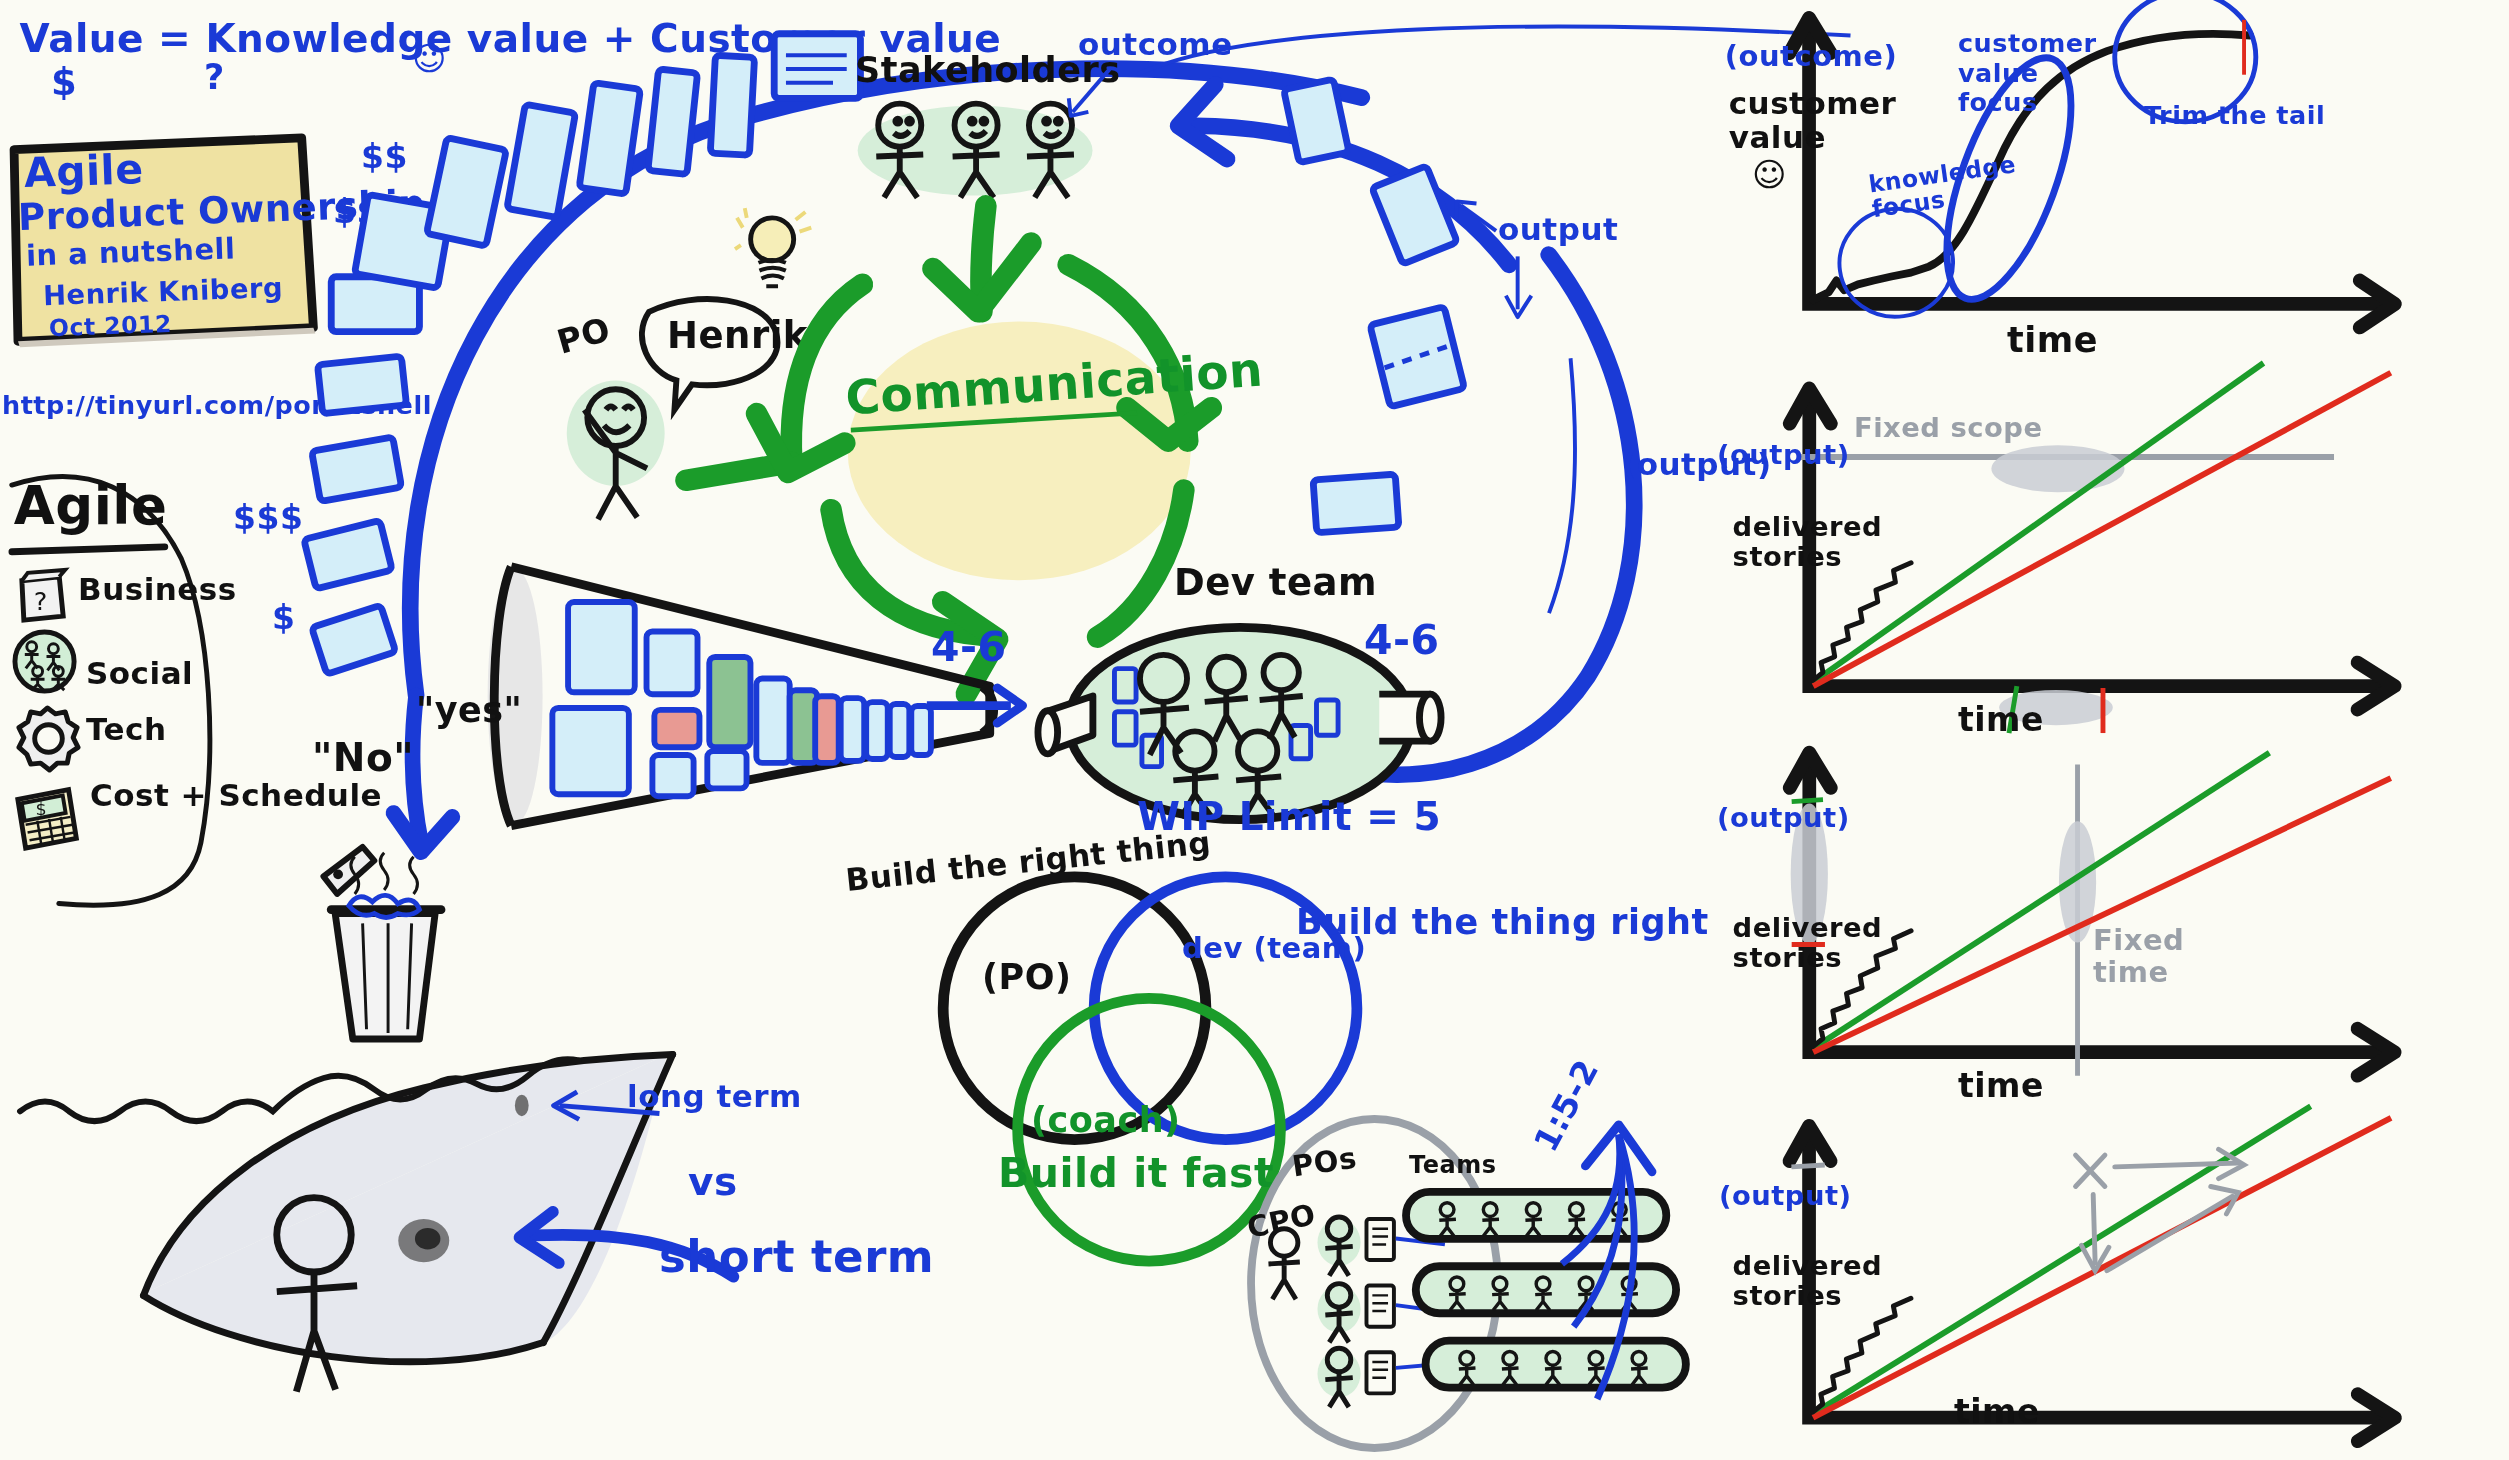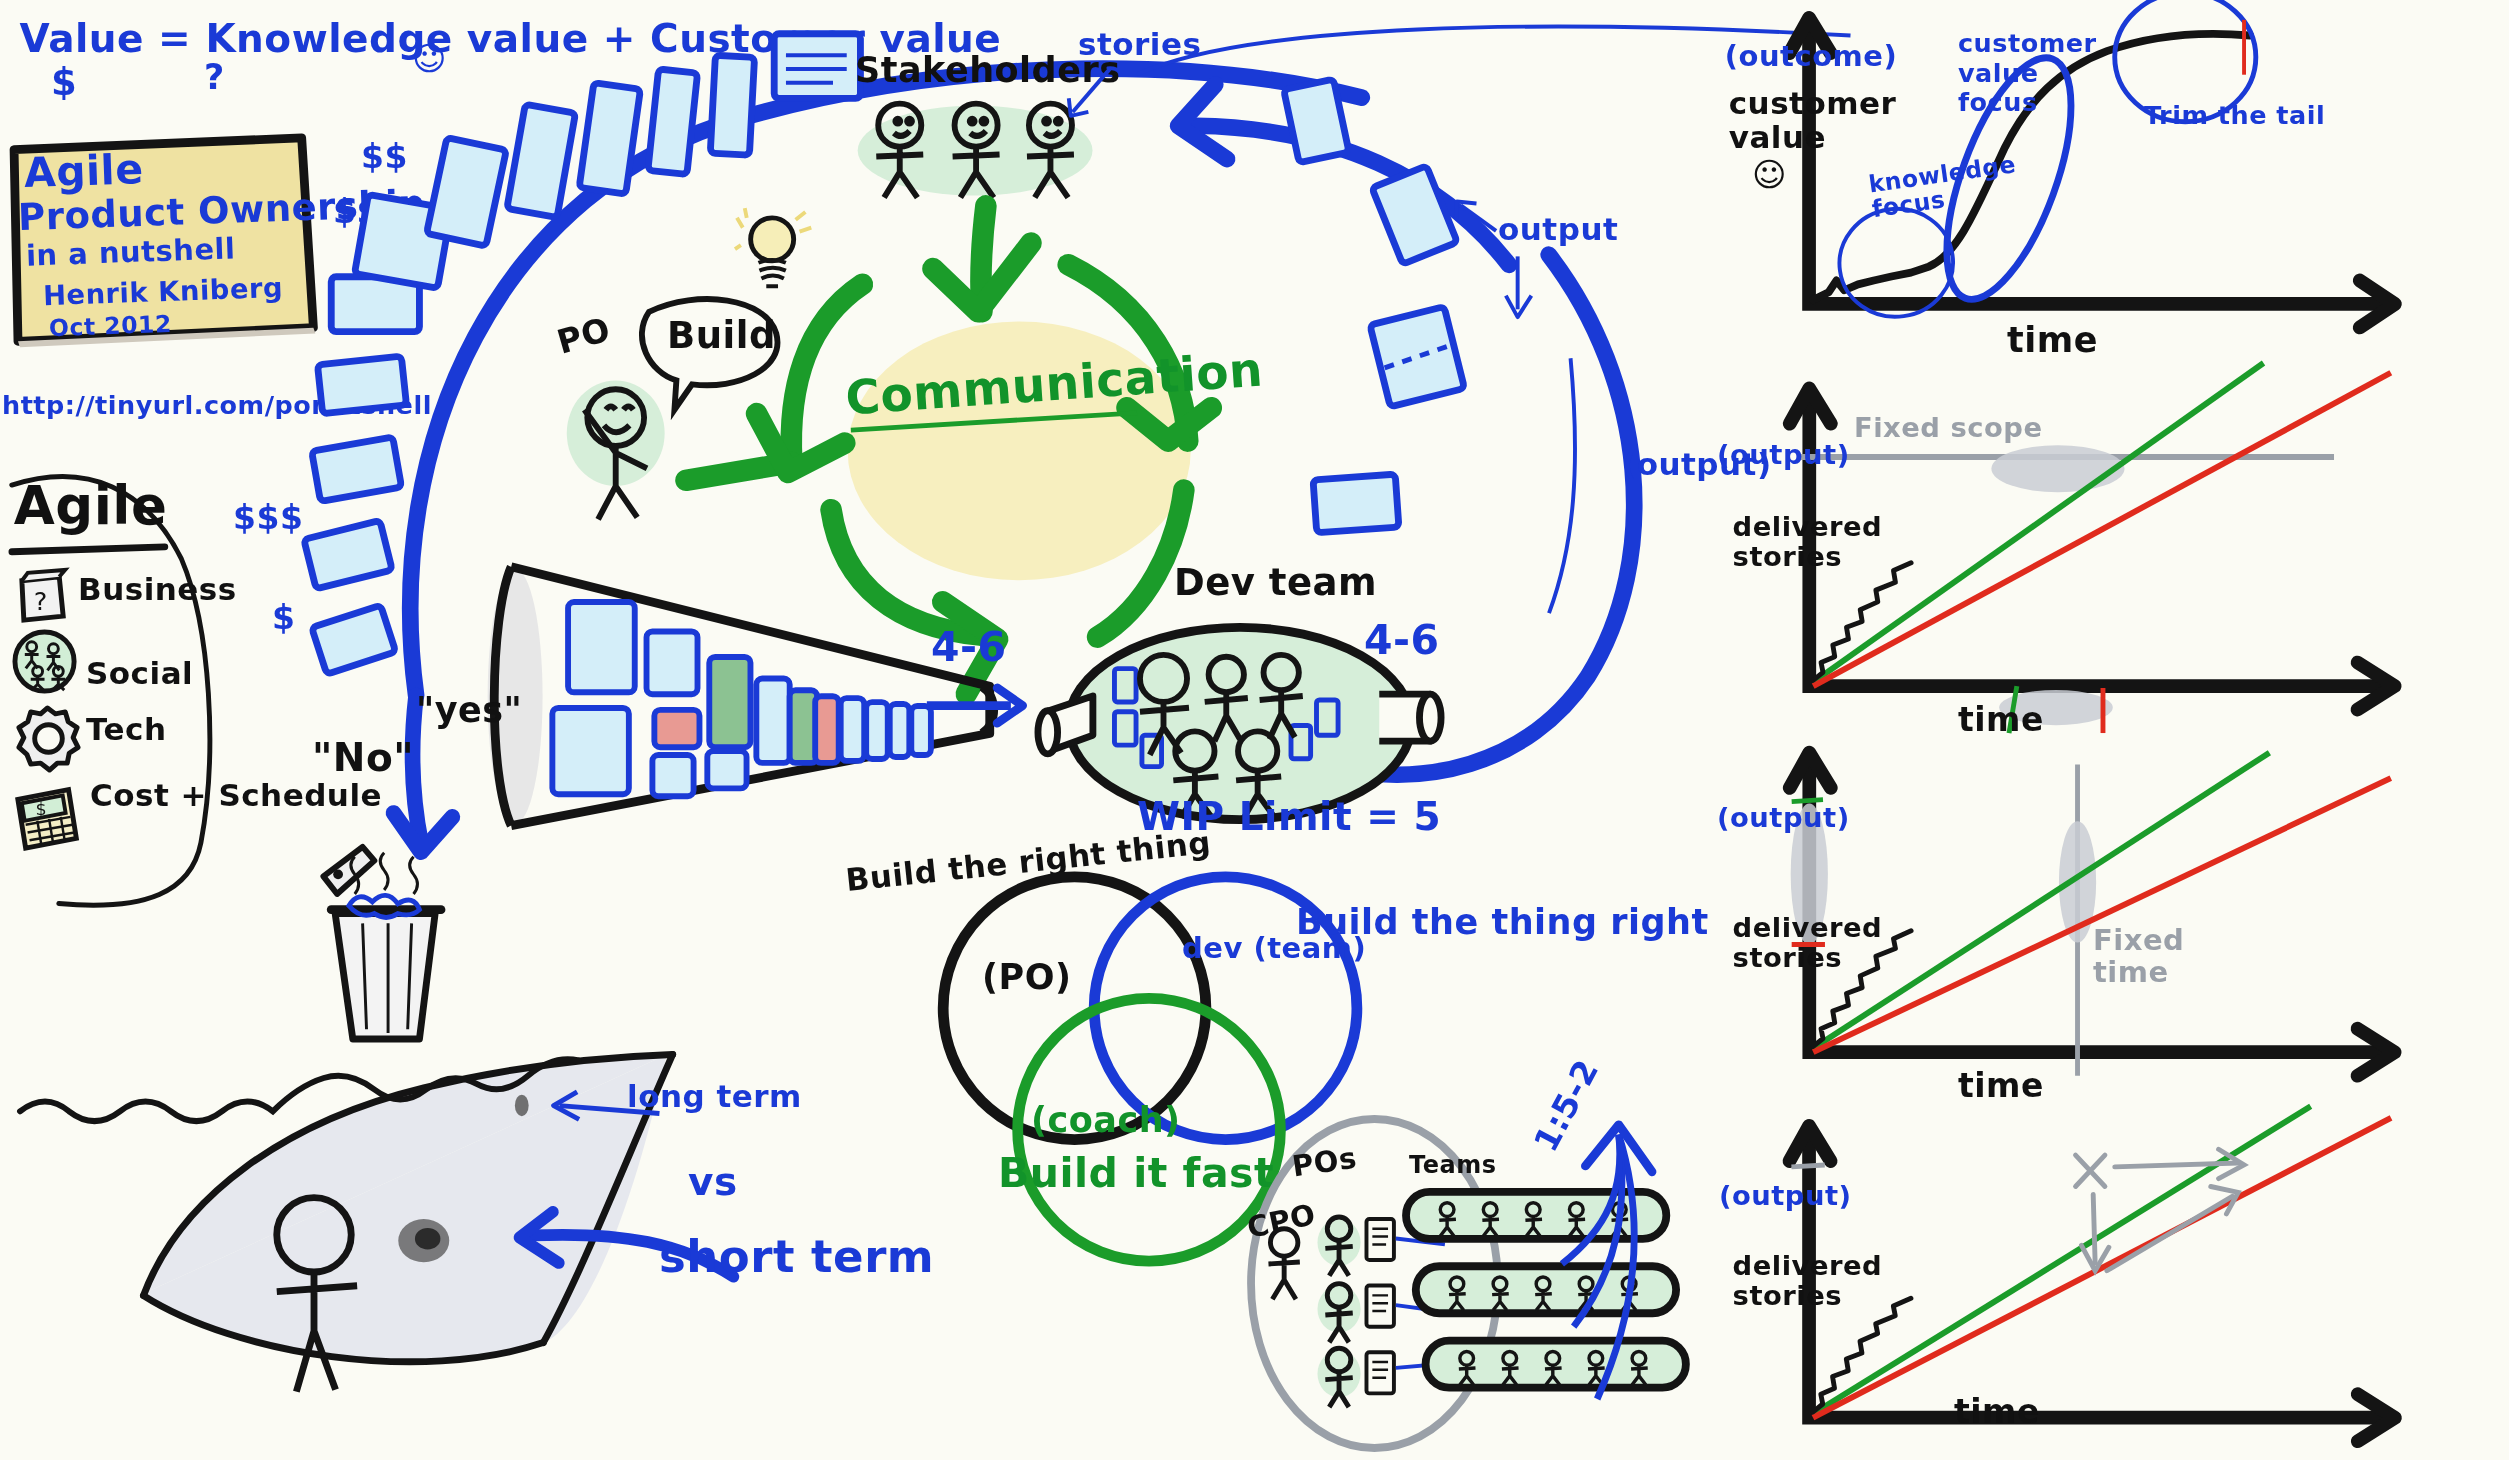--- a/index.html
+++ b/index.html
@@ -157,21 +157,21 @@
         <circle cx="154" cy="36" r="2.5" fill="#141414"></circle>
       <path d="M140,48 q8,7 16,-2"></path>
       <path d="M146,62 L146,88 M122,72 L170,70 M146,88 L130,114 M146,88 L164,114"></path>
       <circle cx="222" cy="40" r="22"></circle>
         <circle cx="218" cy="36" r="2.5" fill="#141414"></circle>
         <circle cx="230" cy="36" r="2.5" fill="#141414"></circle>
       <path d="M216,48 q8,7 16,-2"></path>
       <path d="M222,62 L222,88 M198,72 L246,70 M222,88 L206,114 M222,88 L240,114"></path>
     </g>
   </svg>
-  <div class="abs hand blue nosel" style="left:1078px;top:25.5px;font-size:31px;">stories</div>
+  <div class="abs hand blue nosel" style="left:1078px;top:25.5px;font-size:31px;">outcome</div>
   <svg width="137" height="98" style="left:1059px;top:61px;" viewBox="0 0 140 100">
     <path d="M52,8 L14,52" stroke="#1a3ad6" stroke-width="4" fill="none"></path>
     <path d="M10,38 L12,56 L30,52" stroke="#1a3ad6" stroke-width="4" fill="none" stroke-linejoin="round"></path>
   </svg>
 
   <svg width="745" height="78" style="left:1127px;top:17.6px;" viewBox="0 0 760 80">
     <path d="M8,58 C120,6 420,0 740,18" fill="none" stroke="#1a3ad6" stroke-width="4"></path>
   </svg>
 
   <svg width="608" height="706" style="left:1127px;top:88px;" viewBox="0 0 620 720">
@@ -217,21 +217,21 @@
       <circle cx="108" cy="126" r="29"></circle>
       <path d="M98,118 q5,-7 10,0"></path>
         <path d="M116,118 q5,-7 10,0"></path>
       <path d="M96,134 q12,14 26,0"></path>
       <path d="M108,156 L108,196 M108,162 L76,118 M108,162 L140,178 M108,196 L90,230 M108,196 L130,228"></path>
     </g>
 
     <path d="M142,18 C192,-6 262,4 272,40 C282,76 232,98 186,92 L168,118 L170,88 C142,80 124,44 142,18 Z" fill="#fbfbf4" stroke="#141414" stroke-width="6"></path>
   </svg>
   <div class="abs hand black nosel" style="left:557px;top:316px;font-size:33px;transform:rotate(-16deg);">PO</div>
-  <div class="abs hand black nosel" style="left:667px;top:314px;font-size:37px;">Build</div>
+  <div class="abs hand black nosel" style="left:667px;top:314px;font-size:37px;">Henrik</div>
 
   <svg width="88" height="98" style="left:735px;top:206px;" viewBox="0 0 90 100">
     <g stroke="#ecd97a" stroke-width="4" fill="none">
       <path d="M8,22 L2,12 M12,12 L10,2 M62,14 L72,6 M66,26 L78,22 M6,40 L0,44"></path>
     </g>
     <circle cx="38" cy="34" r="22" fill="#f6eeb8" stroke="#141414" stroke-width="5"></circle>
     <g stroke="#141414" stroke-width="4" fill="none">
       <path d="M24,58 q14,-6 28,0 M25,66 q14,-6 27,0 M27,74 q12,-6 23,0 M32,82 L44,82"></path>
     </g>
   </svg>

